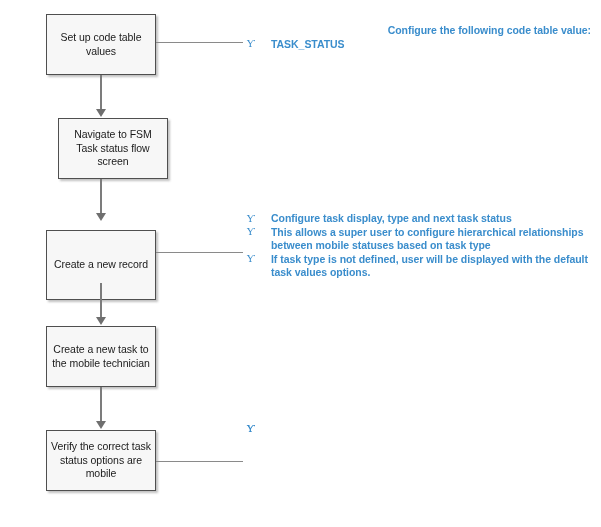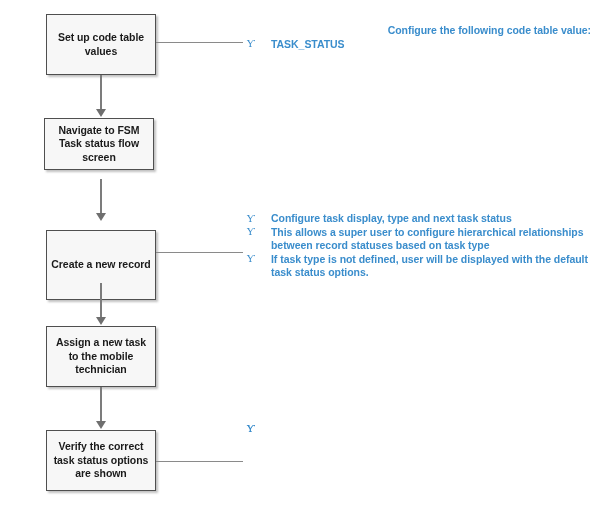--- a/index.html
+++ b/index.html
@@ -31,21 +31,21 @@
     background: #f7f7f7;
     border: 1.3px solid #4f4f4f;
     box-shadow: 2px 2px 2px rgba(120,120,120,0.45);
     display: flex;
     align-items: center;
     justify-content: center;
     text-align: center;
     color: #1a1a1a;
     font-size: 10.5px;
     line-height: 13.5px;
-    font-weight: 700;
+    font-weight: 400;
     padding: 2px 4px;
     letter-spacing: -0.05px;
   }
   .node span { display: block; width: 100%; }
 
   
   .vline {
     position: absolute;
     width: 1.6px;
     background: #7c7c7c;
@@ -101,34 +101,34 @@
 </style>
 </head>
 <body>
 
 <div id="canvas">
 
   <div class="node" style="left:46px; top:14px; width:110px; height:61px;">
     <span>Set up code table values</span>
   </div>
 
-  <div class="node" style="left:44px; top:118px; width:110px; height:52px;">
+  <div class="node" style="left:58px; top:118px; width:110px; height:61px;">
     <span>Navigate to FSM Task status flow screen</span>
   </div>
 
   <div class="node" style="left:46px; top:230px; width:110px; height:70px;">
     <span>Create a new record</span>
   </div>
 
   <div class="node" style="left:46px; top:326px; width:110px; height:61px;">
-    <span>Assign a new task to the mobile technician</span>
+    <span>Create a new task to the mobile technician</span>
   </div>
 
   <div class="node" style="left:46px; top:430px; width:110px; height:61px;">
-    <span>Verify the correct task status options are shown</span>
+    <span>Verify the correct task status options are mobile</span>
   </div>
 
   <div class="vline" style="left:100px; top:75px;  height:35px;"></div>
   <div class="arrowhead" style="left:96px; top:109px;"></div>
 
   <div class="vline" style="left:100px; top:179px; height:35px;"></div>
   <div class="arrowhead" style="left:96px; top:213px;"></div>
 
   <div class="vline" style="left:100px; top:283px; height:35px;"></div>
   <div class="arrowhead" style="left:96px; top:317px;"></div>
@@ -151,25 +151,25 @@
   </div>
 
   <div class="annot" style="left:241px; top:212px; width:352px;">
     <ul>
       <li>
         <span class="bullet">Ƴ</span>
         <span>Configure task display, type and next task status</span>
       </li>
       <li>
         <span class="bullet">Ƴ</span>
-        <span>This allows a super user to configure hierarchical relationships between record statuses based on task type</span>
+        <span>This allows a super user to configure hierarchical relationships between mobile statuses based on task type</span>
       </li>
       <li>
         <span class="bullet">Ƴ</span>
-        <span>If task type is not defined, user will be displayed with the default task status options.</span>
+        <span>If task type is not defined, user will be displayed with the default task values options.</span>
       </li>
     </ul>
   </div>
 
   <div class="annot" style="left:241px; top:422px; width:352px;">
     <ul>
       <li>
         <span class="bullet">Ƴ</span>
       </li>
       <li>

